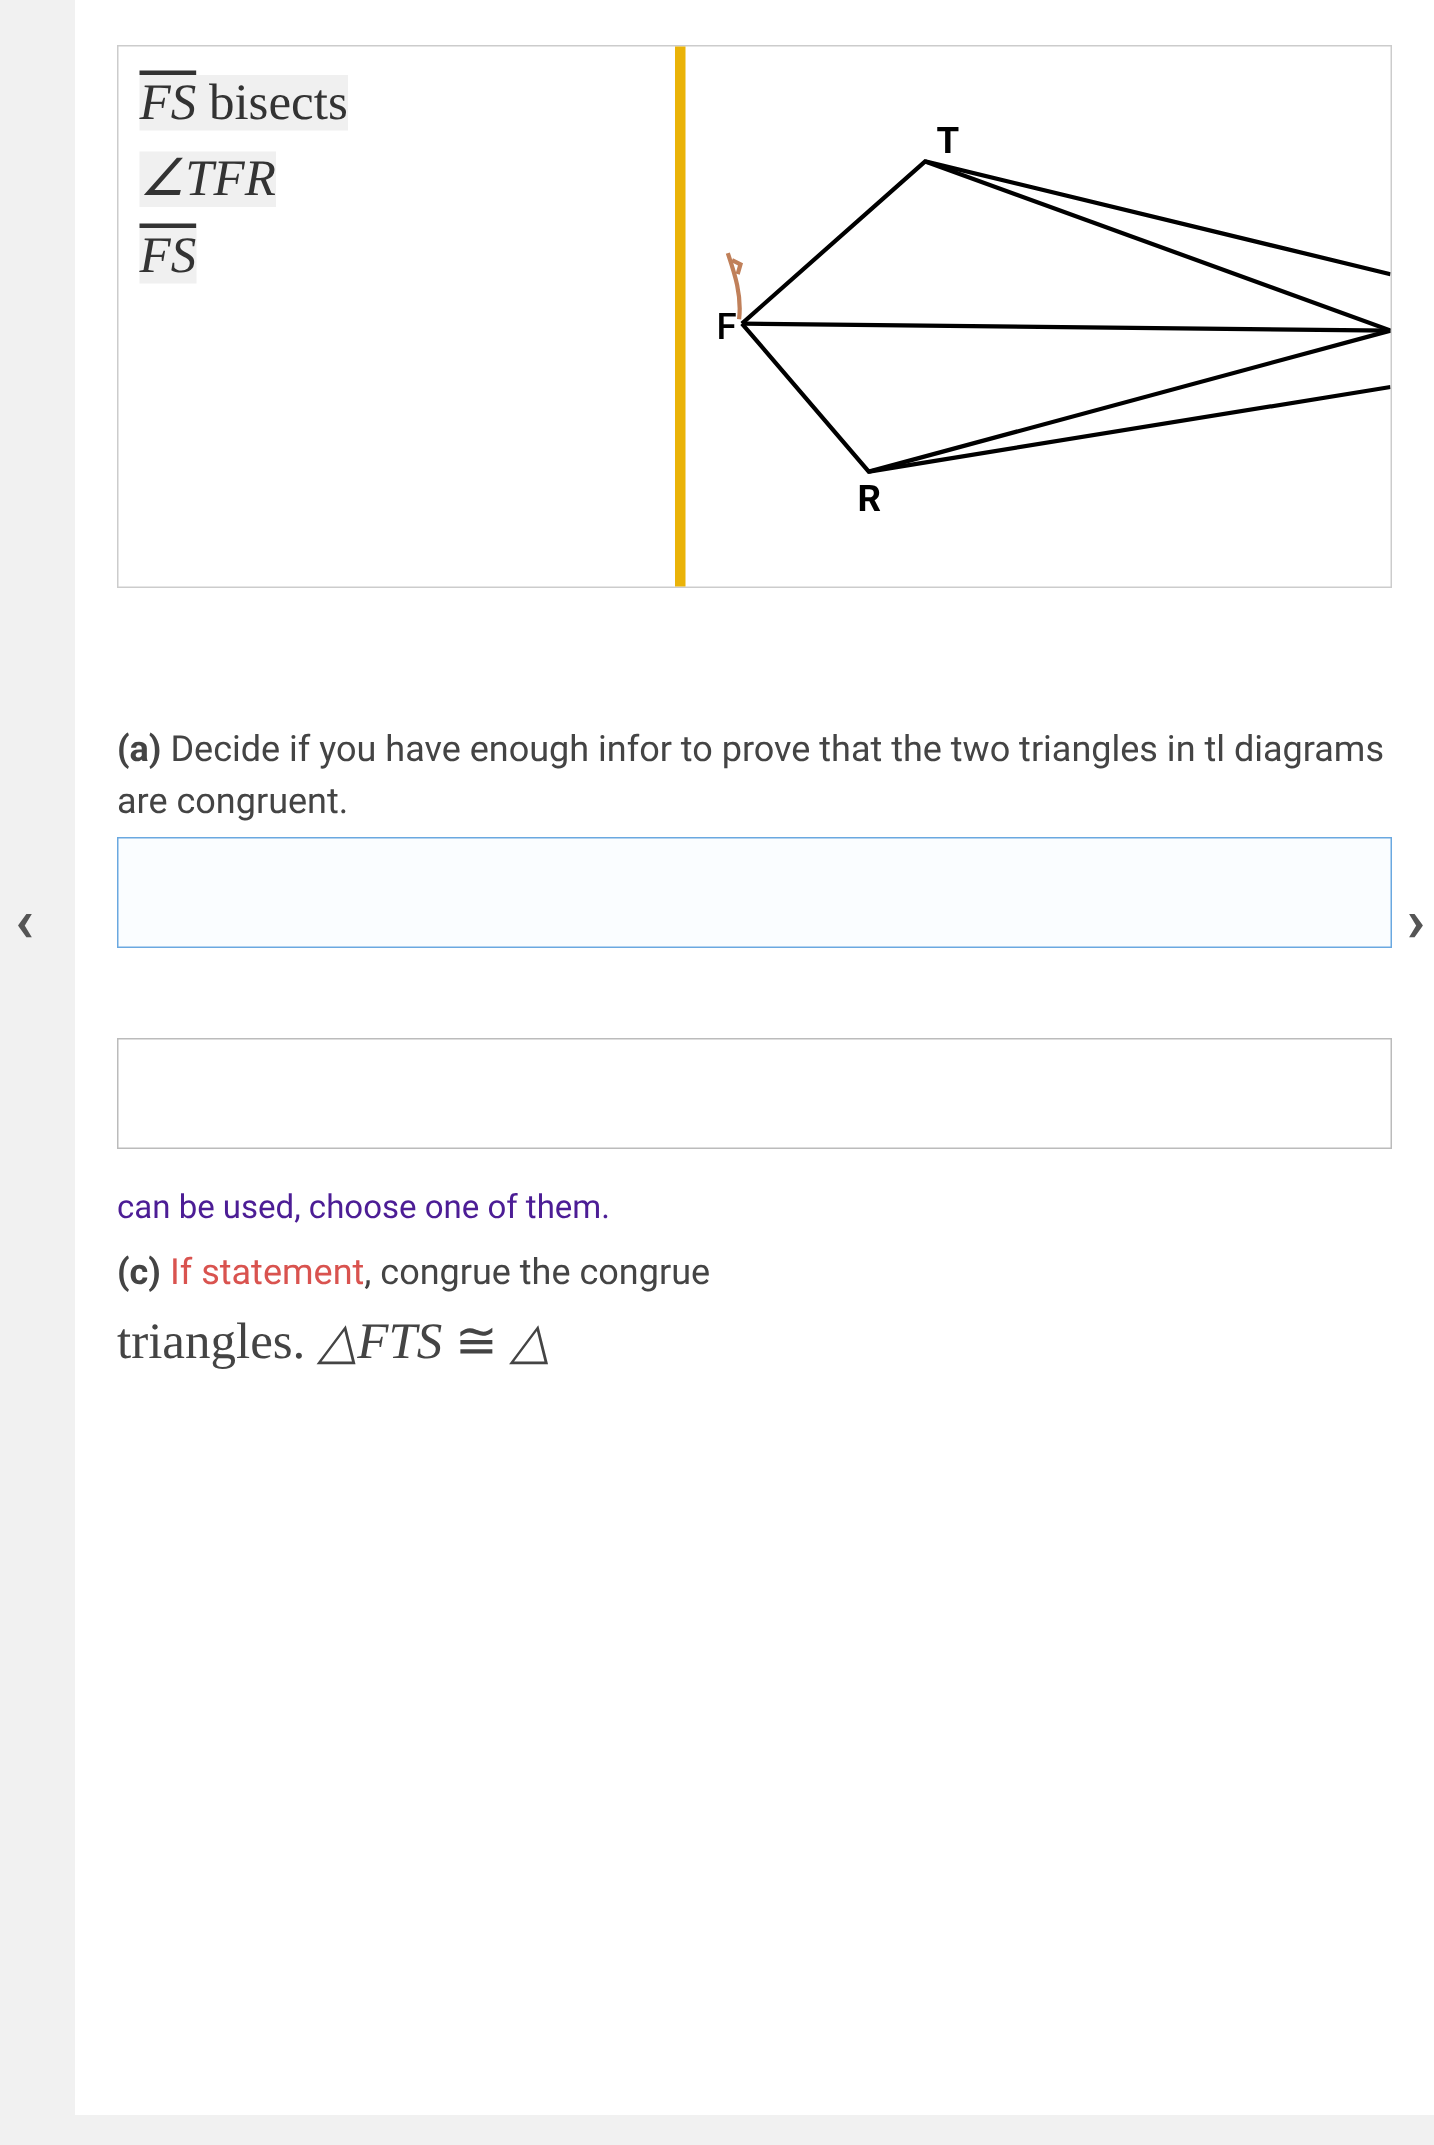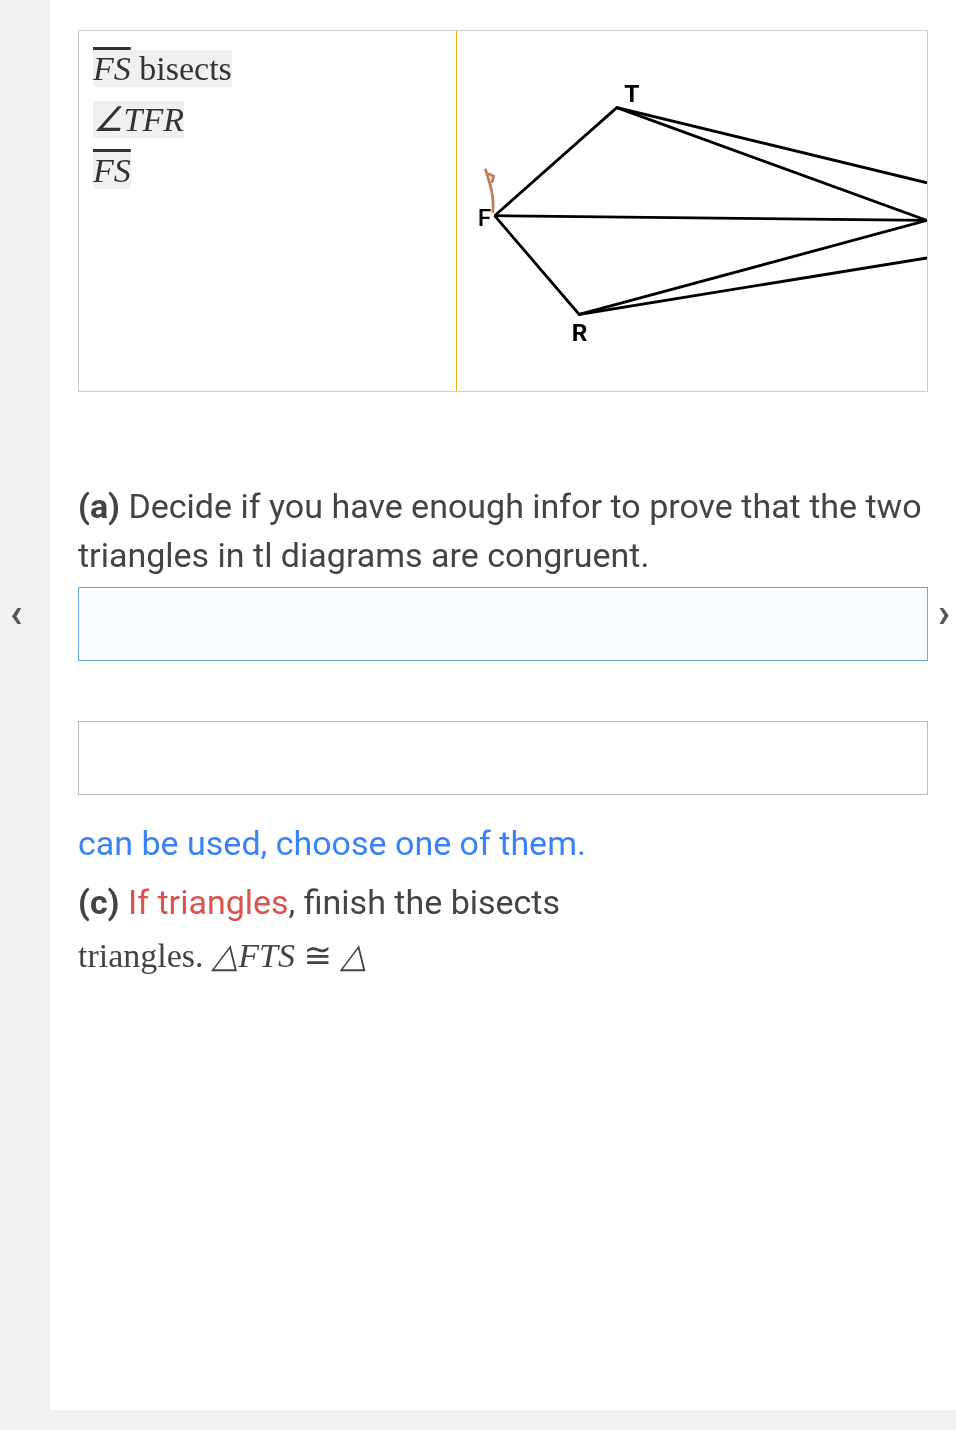--- a/index.html
+++ b/index.html
@@ -22,21 +22,21 @@
     padding: 30px 28px 0 28px;
     overflow: hidden;
   }
   .top-row {
     display: flex;
     border: 1px solid #ccc;
     margin-bottom: 90px;
   }
   .given-cell {
     flex: 0 0 378px;
-    border-right: 1px solid #eab308;
+    border-right: 7px solid #eab308;
     padding: 12px 14px 70px 14px;
     font-family: "Cambria Math", "Times New Roman", serif;
     font-size: 34px;
     line-height: 1.5;
     color: #333;
   }
   .given-cell .hl {
     background: #f0f0f0;
     display: inline;
   }
@@ -49,38 +49,38 @@
     flex: 1;
     position: relative;
     min-height: 360px;
   }
   .diagram-cell svg {
     position: absolute;
     left: 0; top: 0;
     width: 100%; height: 100%;
   }
   .qtext {
-    font-size: 34px;
+    font-size: 24px;
     line-height: 1.45;
     color: #444;
     margin-bottom: 4px;
   }
   .qtext .bold { font-weight: 700; }
   .qtext .red { color: #d9534f; }
   .blue-note {
     font-size: 34px;
     line-height: 1.45;
     color: #2b6cb0;
     margin: 12px 0 4px 0;
     padding-left: 40px;
   }
   .blue-note2 {
-    font-size: 34px;
+    font-size: 22px;
     line-height: 1.45;
-    color: #3b82f6;
+    color: #4c1d95;
     margin-bottom: 10px;
   }
   .answer-box {
     width: 100%;
     height: 74px;
     border: 1px solid #6aa8e0;
     background: #fafdff;
     margin: 6px 0 60px 0;
     font-size: 30px;
     padding: 6px 10px;
@@ -151,19 +151,19 @@
   <div class="qtext">
     <span class="bold">(a)</span><span> Decide if you have enough infor to prove that the two triangles in tl diagrams are congruent.</span>
   </div>
   <input class="answer-box" style="">
 
   <input class="answer-box grey" style="">
 
   <div class="blue-note2">can be used, choose one of them.</div>
 
   <div class="qtext">
-    <span class="bold">(c)</span><span class="red"> If triangles</span><span>, finish the bisects</span>
+    <span class="bold">(c)</span><span class="red"> If statement</span><span>, congrue the congrue</span>
   </div>
   <div class="qtext congruent-line">
     <span>triangles. </span><span class="mathit">△FTS</span><span> ≅ </span><span class="mathit">△</span>
   </div>
 
 </div>
 
 </body></html>

